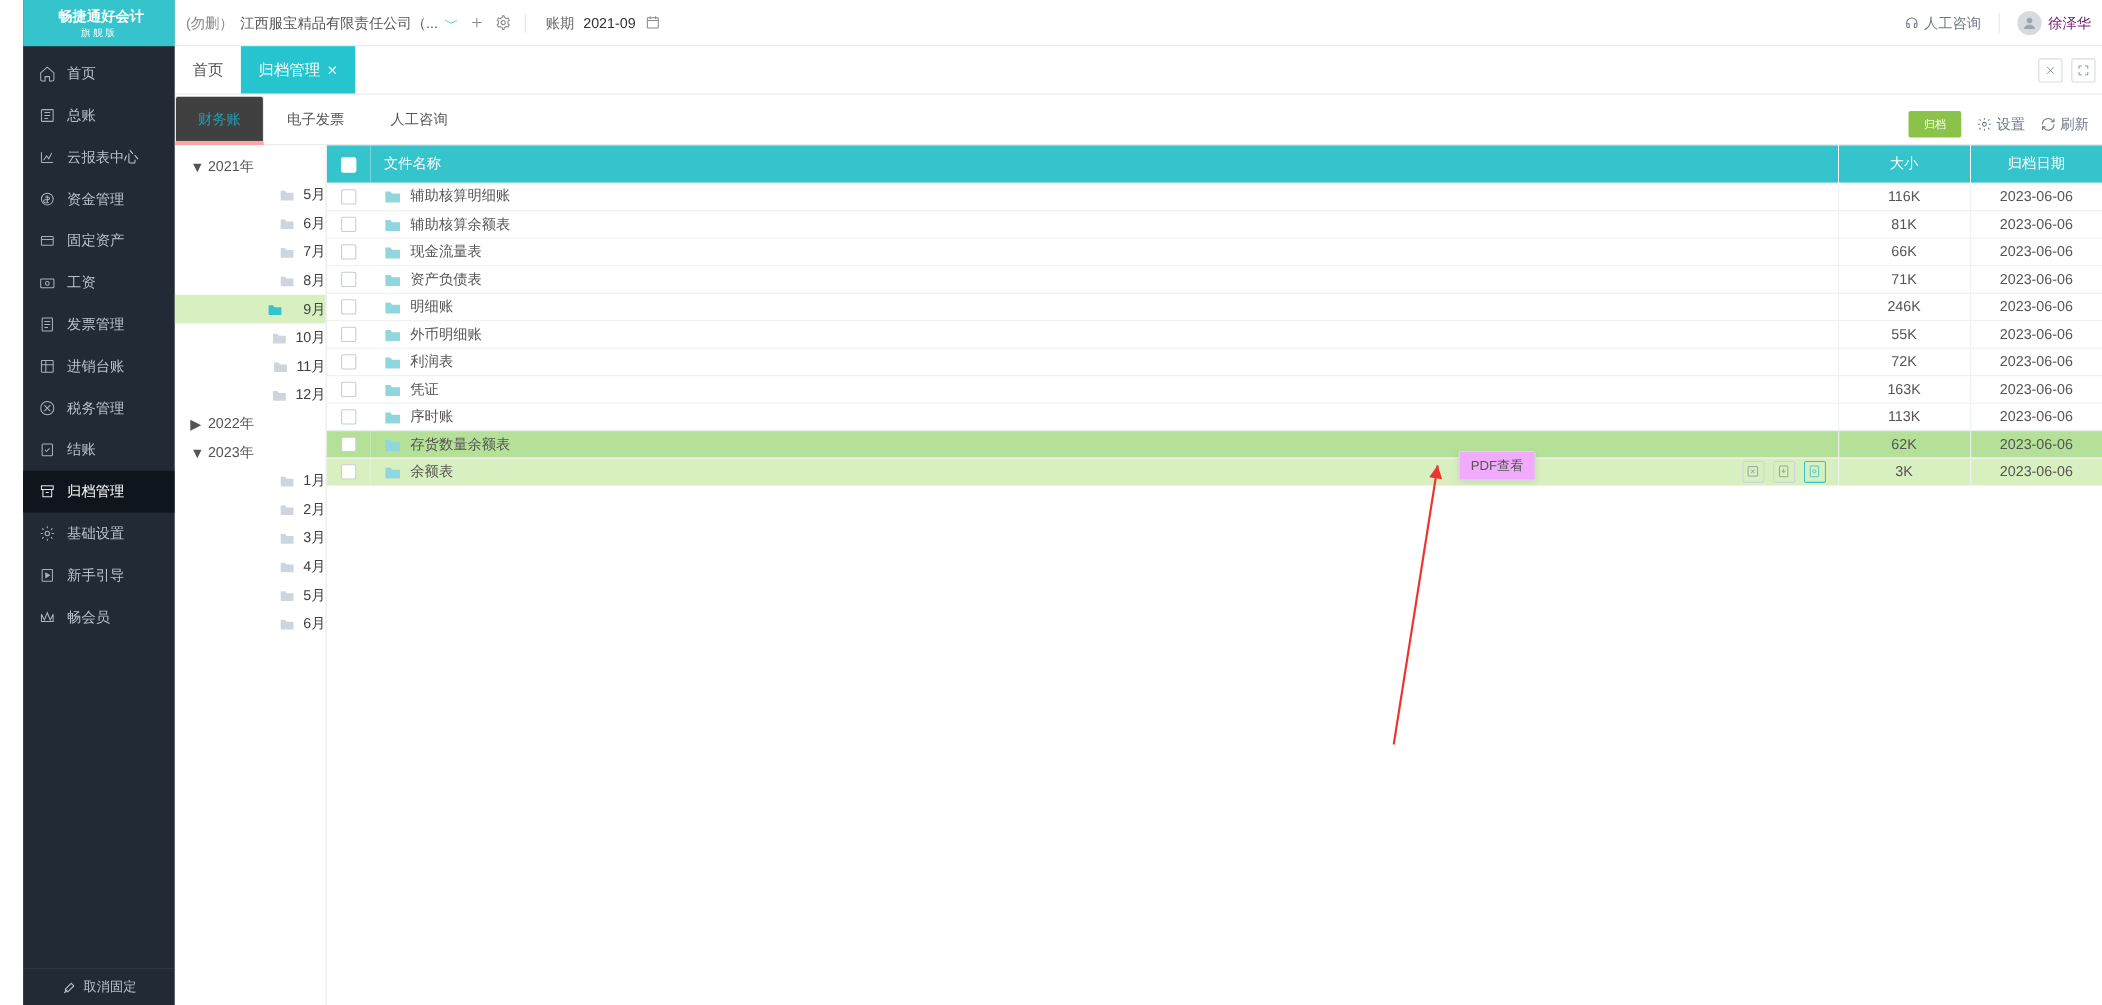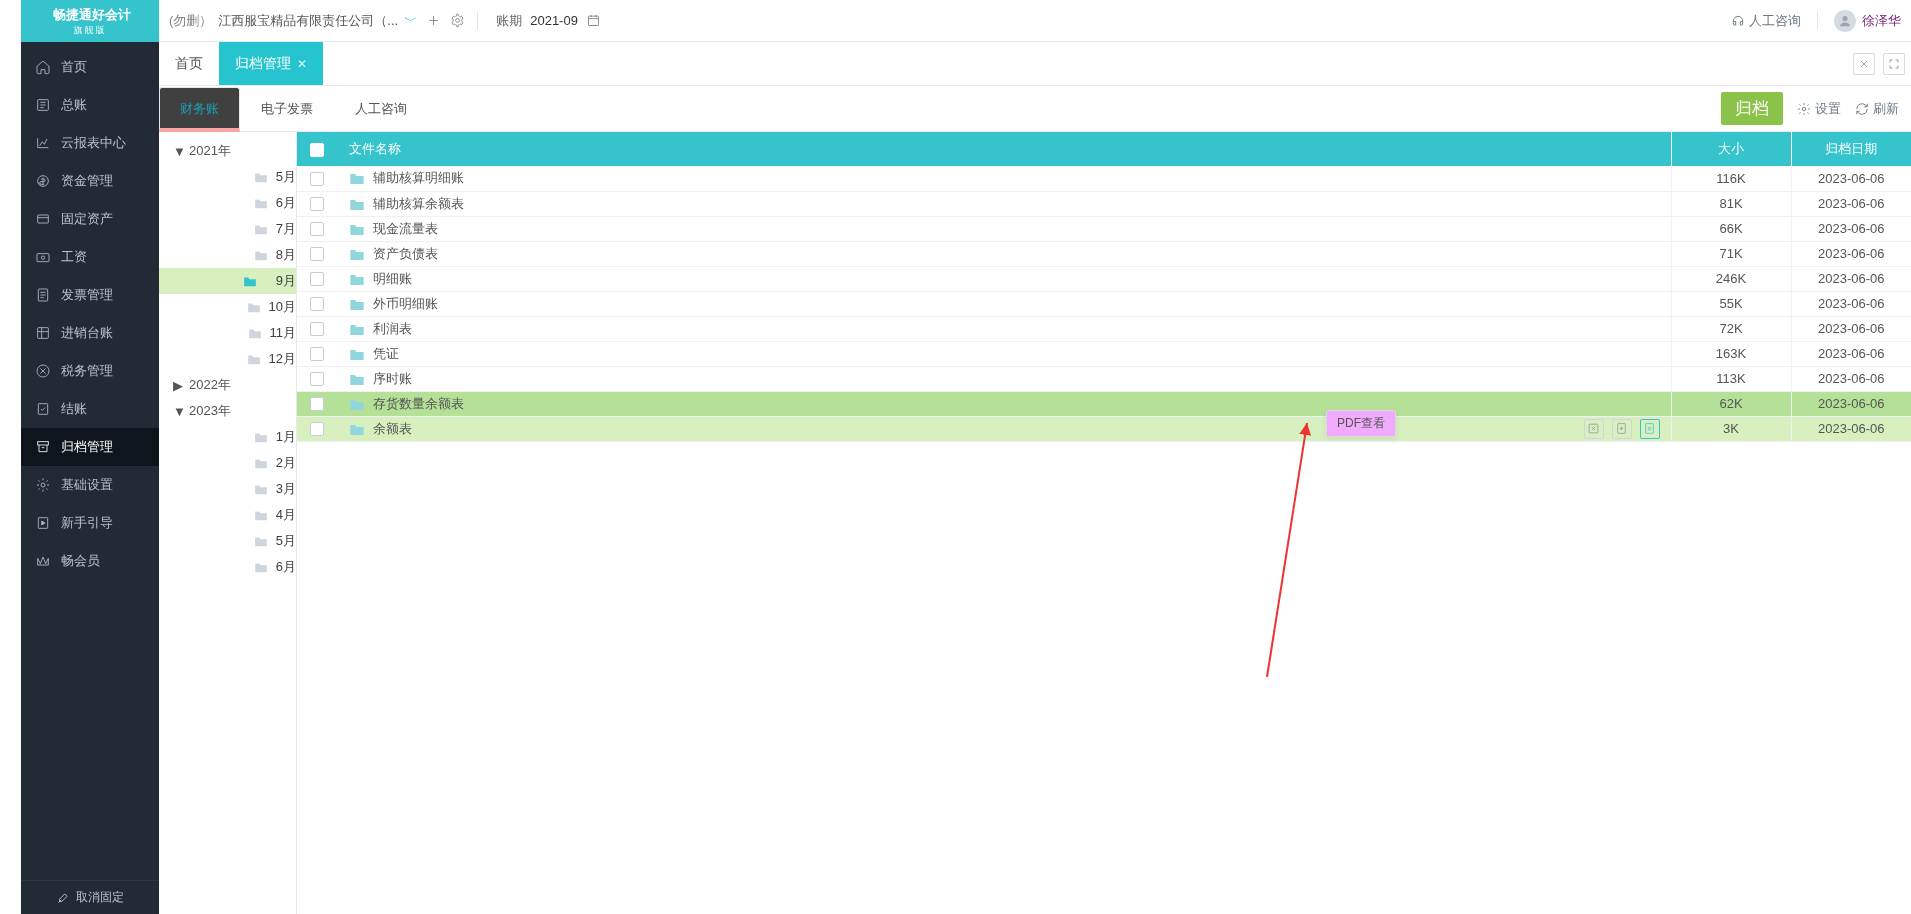--- a/index.html
+++ b/index.html
@@ -63,21 +63,21 @@
 
   
   .content{flex:1;display:flex;background:#fff;margin:0;padding:0;}
   .content-wrap{flex:1;display:flex;flex-direction:column;}
 
   .subtabs-row{display:flex;align-items:flex-end;justify-content:space-between;border-bottom:1px solid var(--border);padding:0 12px 0 0;}
   .subtabs{display:flex;}
   .subtab{padding:12px 20px 10px;cursor:pointer;color:#555;border:1px solid transparent;border-bottom:none;position:relative;top:1px;}
   .subtab.active{color:var(--link);border-color:var(--border);border-bottom:4px solid #fca5a5;background:#404040;border-radius:3px 3px 0 0;}
   .subtab-actions{display:flex;align-items:center;gap:14px;padding-bottom:6px;}
-  .btn-primary{background:var(--green);color:#fff;border:none;padding:5px 14px;border-radius:2px;cursor:pointer;font-size:17px;}
+  .btn-primary{background:var(--green);color:#fff;border:none;padding:5px 14px;border-radius:2px;cursor:pointer;font-size:10px;}
   .linkish{display:flex;align-items:center;gap:4px;color:#6d7884;cursor:pointer;}
   .linkish svg{width:14px;height:14px;stroke:#6d7884;fill:none;stroke-width:1.6;}
 
   .body-row{flex:1;display:flex;min-height:0;}
 
   
   .tree{width:138px;border-right:1px solid var(--border);padding:6px 0;}
   .tree-node{display:flex;align-items:center;height:26px;padding:0 8px 0 14px;cursor:pointer;color:#555;gap:6px;}
   .tree-node .caret{width:10px;display:inline-block;color:#555;}
   .tree-leaf{display:flex;align-items:center;height:26px;padding-left:44px;cursor:pointer;gap:8px;color:#404040;justify-content:flex-end;}

